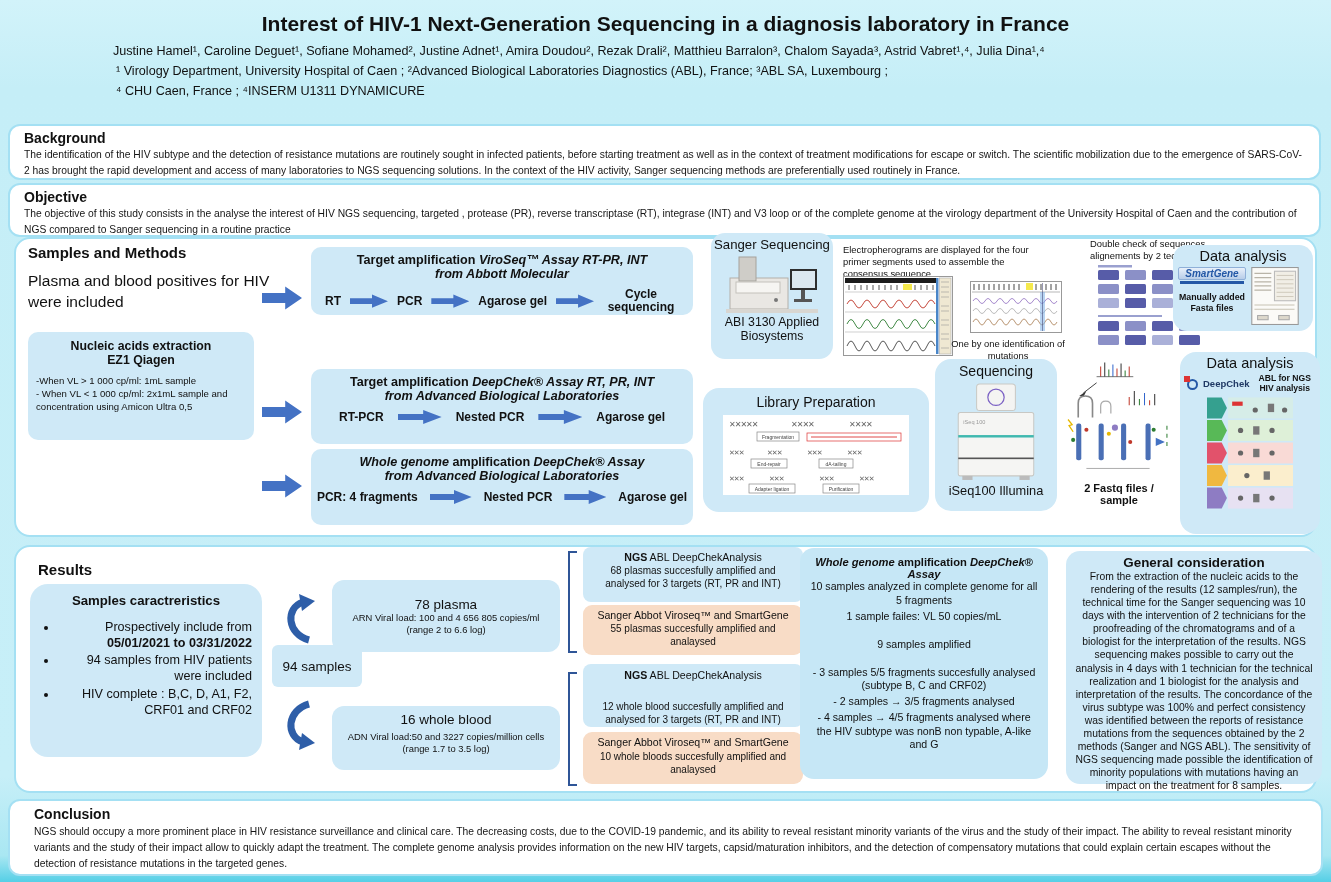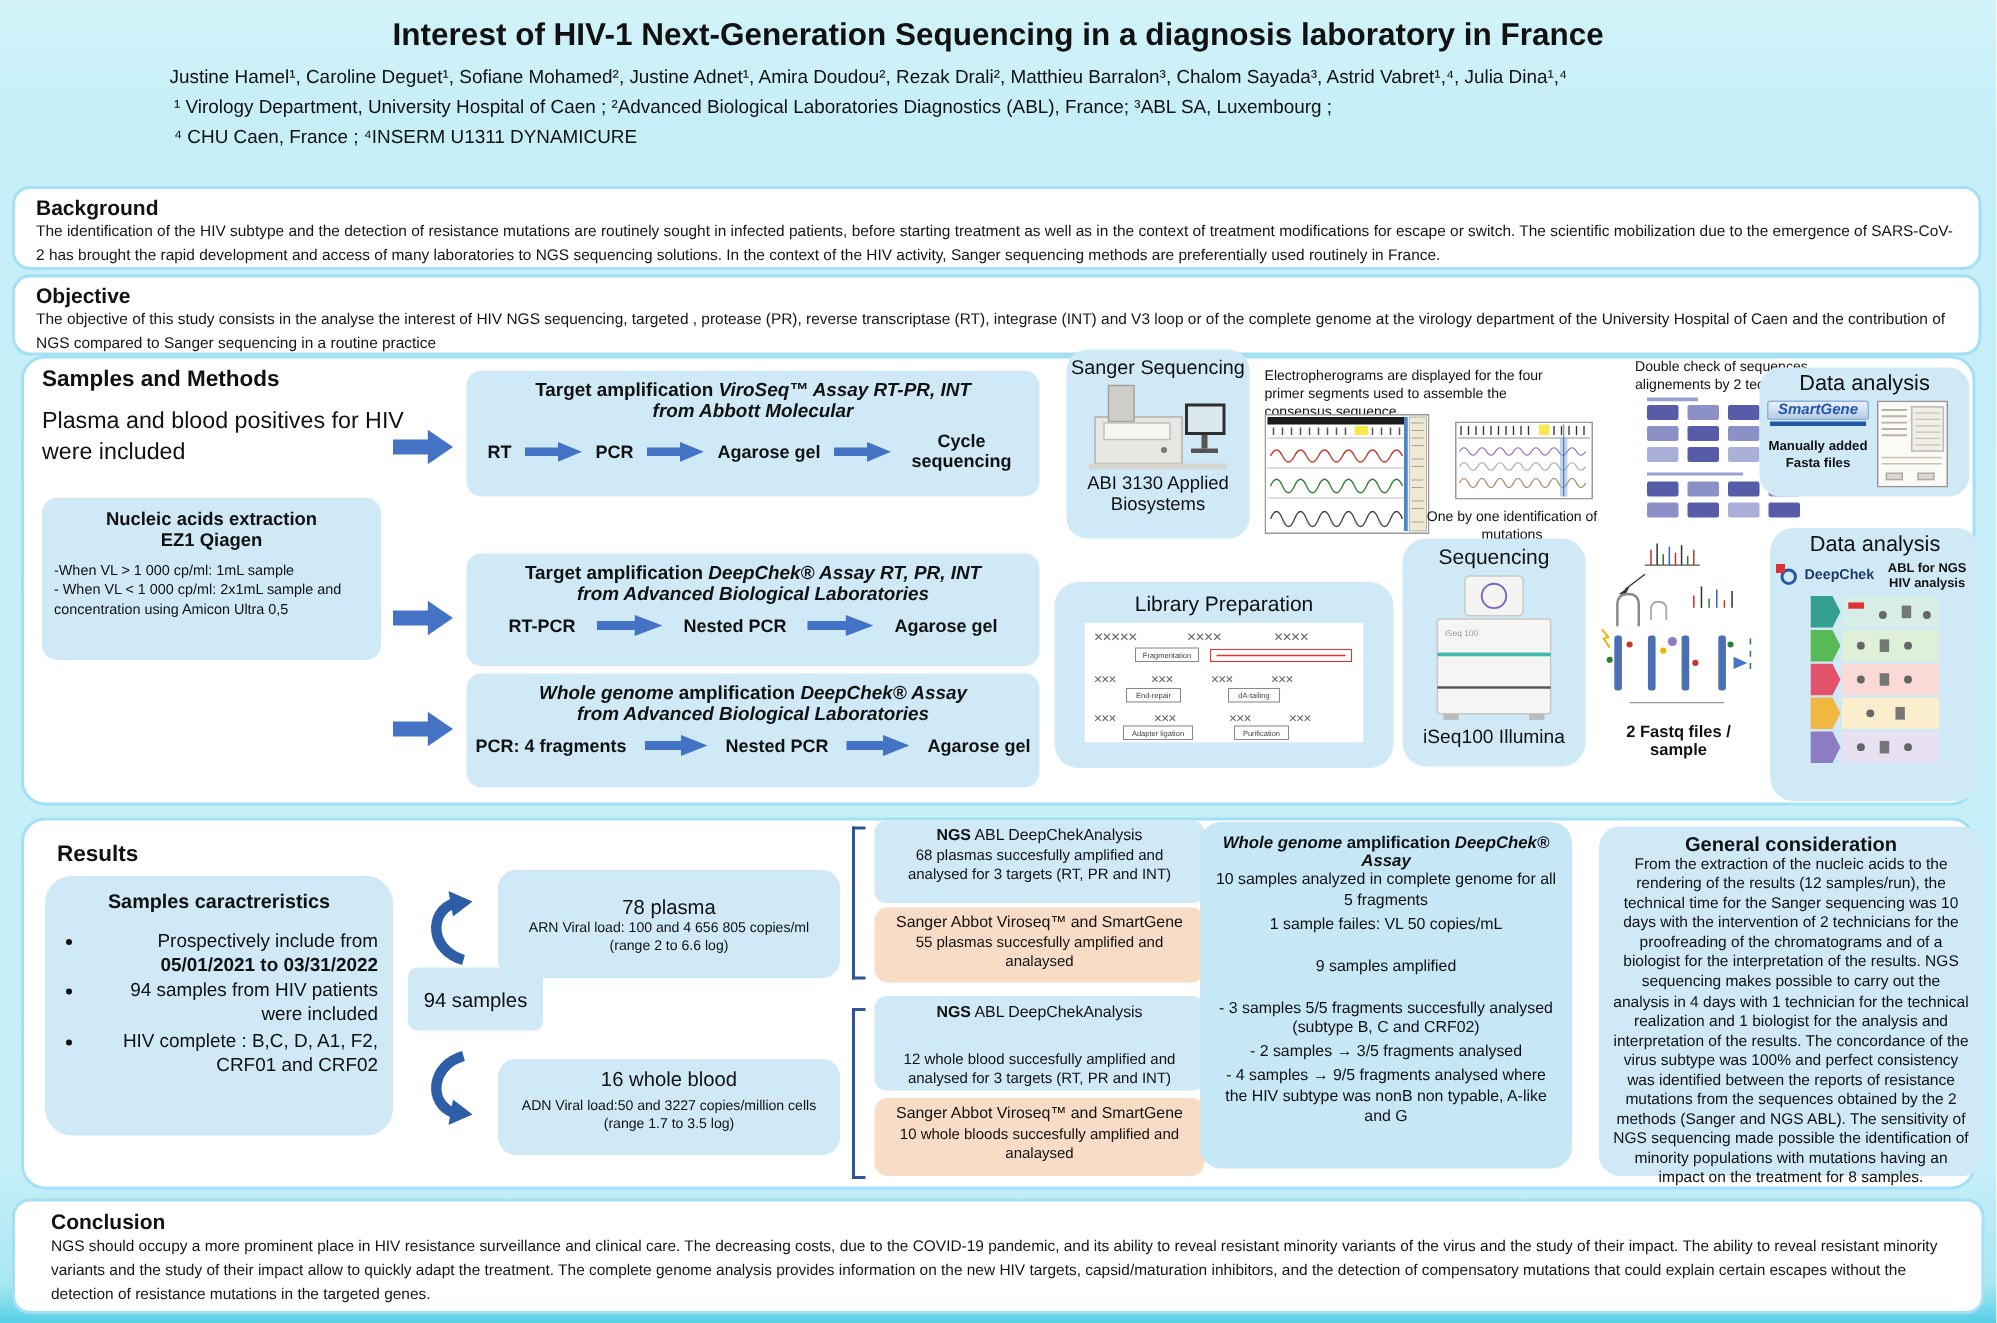--- a/index.html
+++ b/index.html
@@ -53,21 +53,21 @@
       <div>-When VL &gt; 1 000 cp/ml: 1mL sample</div>
       <div>- When VL &lt; 1 000 cp/ml: 2x1mL sample and</div>
       <div>concentration using Amicon Ultra 0,5</div>
     </div>
   </div>
 
   <div class="abs barrow" style="left:262px;top:285px;width:40px;height:26px;"></div>
   <div class="abs barrow" style="left:262px;top:399px;width:40px;height:26px;"></div>
   <div class="abs barrow" style="left:262px;top:473px;width:40px;height:26px;"></div>
 
-  <div class="bluebox" style="left:311px;top:247px;width:382px;height:84px;padding-top:6px;border-radius:10px;">
+  <div class="bluebox" style="left:311px;top:247px;width:382px;height:68px;padding-top:6px;border-radius:10px;">
     <div class="ctr" style="font-size:12.6px;font-weight:bold;">
       <span>Target amplification </span><i>ViroSeq™ Assay RT-PR, INT</i>
     </div>
     <div class="ctr" style="font-size:12.6px;font-weight:bold;font-style:italic;">from Abbott Molecular</div>
     <div class="flowrow" style="margin-top:7px;">
       <span class="stepl">RT</span>
       <span class="barrow" style="width:38px;height:15px;display:inline-block;"></span>
       <span class="stepl">PCR</span>
       <span class="barrow" style="width:38px;height:15px;display:inline-block;"></span>
       <span class="stepl">Agarose gel</span>
@@ -400,21 +400,21 @@
 
   <div class="bluebox" style="left:800px;top:548px;width:248px;height:231px;border-radius:14px;padding:8px 10px 0 10px;background:#c6e7f6;">
     <div class="ctr" style="font-size:11.2px;font-weight:bold;">
       <i>Whole genome</i><span> amplification </span><i>DeepChek® Assay</i>
     </div>
     <div class="ctr" style="font-size:10.6px;line-height:1.3;">10 samples analyzed in complete genome for all 5 fragments</div>
     <div class="ctr" style="font-size:10.6px;margin-top:2px;">1 sample failes: VL 50 copies/mL</div>
     <div class="ctr" style="font-size:10.6px;margin-top:16px;">9 samples amplified</div>
     <div class="ctr" style="font-size:10.6px;line-height:1.3;margin-top:16px;">-   3 samples 5/5 fragments succesfully analysed (subtype B, C and CRF02)</div>
     <div class="ctr" style="font-size:10.6px;line-height:1.3;margin-top:2px;">-   2 samples → 3/5 fragments analysed</div>
-    <div class="ctr" style="font-size:10.6px;line-height:1.3;margin-top:2px;">-   4 samples → 9/5 fragments analysed where the HIV subtype was nonB non typable, A-like and G</div>
+    <div class="ctr" style="font-size:10.6px;line-height:1.3;margin-top:2px;">-   4 samples → 4/5 fragments analysed where the HIV subtype was nonB non typable, A-like and G</div>
   </div>
 
   <div class="bluebox" style="left:1066px;top:551px;width:256px;height:233px;border-radius:14px;padding:4px 9px 0 9px;">
     <div class="ctr" style="font-size:13.4px;font-weight:bold;">General consideration</div>
     <div class="ctr" style="font-size:10.35px;line-height:1.265;">From the extraction of the nucleic acids to the rendering of the results (12 samples/run), the technical time for the Sanger sequencing was 10 days with the intervention of 2 technicians for the proofreading of the chromatograms and of a biologist for the interpretation of the results. NGS sequencing makes possible to carry out the analysis in 4 days with 1 technician for the technical realization and 1 biologist for the analysis and interpretation of the results. The concordance of the virus subtype was 100% and perfect consistency was identified between the reports of resistance mutations from the sequences obtained by the 2 methods (Sanger and NGS ABL). The sensitivity of NGS sequencing made possible the identification of minority populations with mutations having an impact on the treatment for 8 samples.</div>
   </div>
 
   <div class="panel" style="left:8px;top:799px;width:1315px;height:77px;">
     <div class="sechead" style="margin:5px 0 2px 24px;">Conclusion</div>
     <div class="bodytext" style="margin:0 24px;">NGS should occupy a more prominent place in HIV resistance surveillance and clinical care. The decreasing costs, due to the COVID-19 pandemic, and its ability to reveal resistant minority variants of the virus and the study of their impact. The ability to reveal resistant minority variants and the study of their impact allow to quickly adapt the treatment. The complete genome analysis provides information on the new HIV targets, capsid/maturation inhibitors, and the detection of compensatory mutations that could explain certain escapes without the detection of resistance mutations in the targeted genes.</div>

